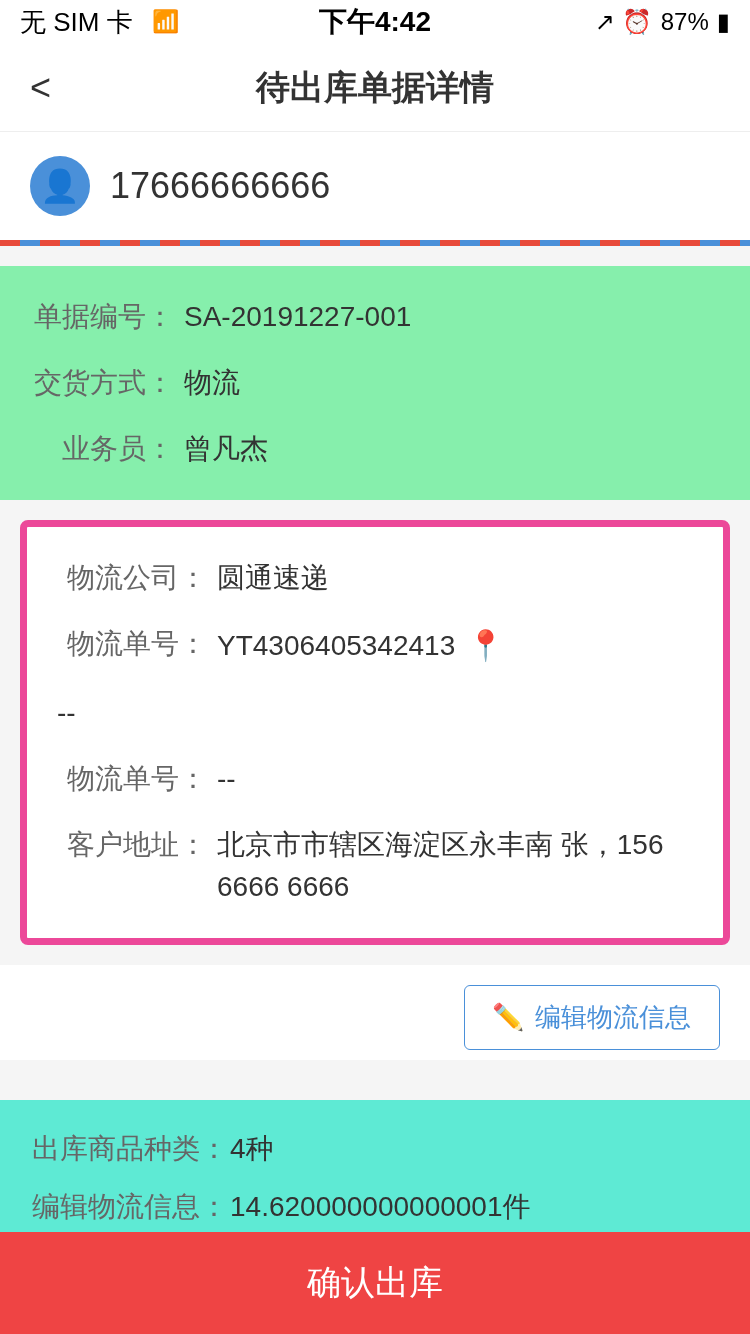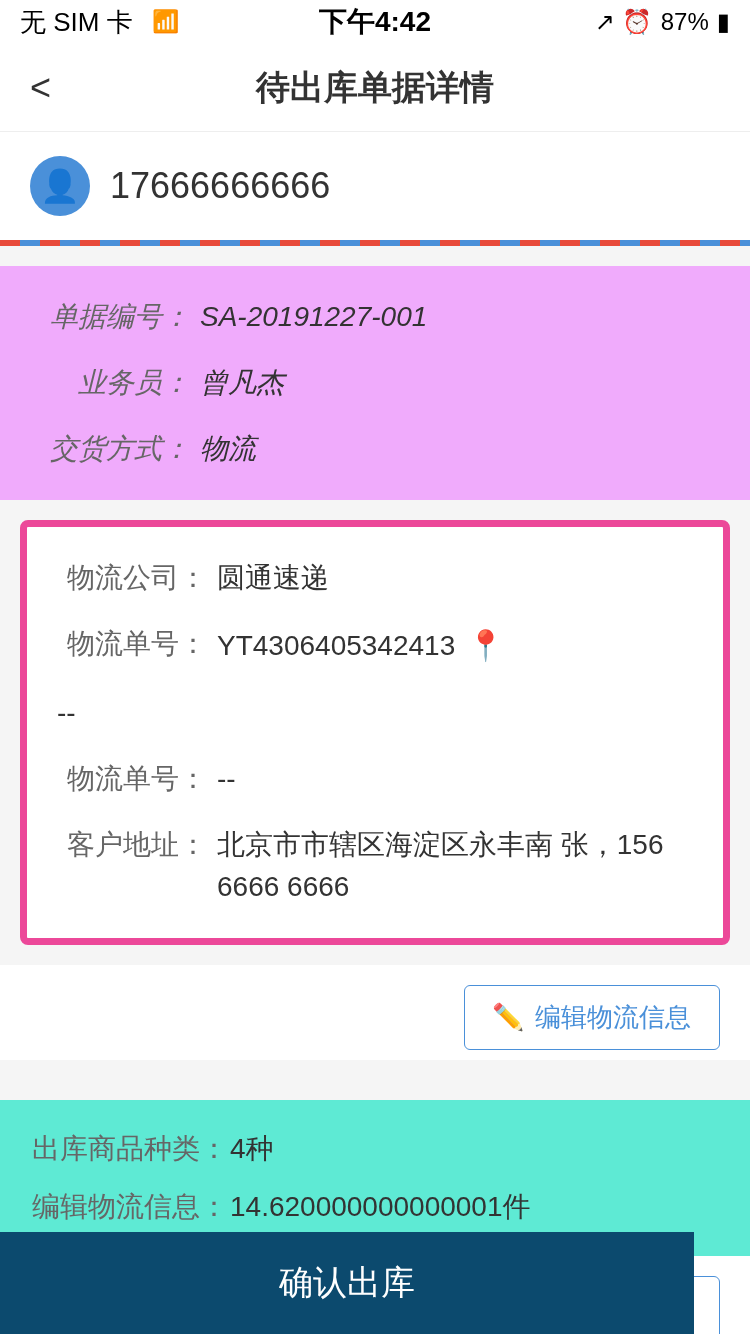--- a/index.html
+++ b/index.html
@@ -109,23 +109,22 @@
     }
 
     
     .section-sep {
       height: 20px;
       background: #f5f5f5;
     }
 
     
     .info-section {
-      background: #f0abfc;
-      padding: 30px 30px;
-      font-style: italic;
+      background: #86efac;
+      padding: 30px 14px;
     }
     .info-row {
       display: flex;
       align-items: flex-start;
       margin-bottom: 24px;
       line-height: 1.5;
     }
     .info-row:last-child {
       margin-bottom: 0;
     }
@@ -245,22 +244,22 @@
       align-items: center;
       gap: 10px;
       cursor: pointer;
     }
 
     
     .confirm-btn-container {
       position: fixed;
       bottom: 0;
       left: 0;
-      width: 694px;
-      background: #0c4a6e;
+      width: 750px;
+      background: #ef4444;
       padding: 28px 0;
       display: flex;
       justify-content: center;
       align-items: center;
       cursor: pointer;
     }
     .confirm-btn-text {
       font-size: 34px;
       color: #fff;
       font-weight: 500;
@@ -298,26 +297,26 @@
 <div class="color-divider"></div>
 
 <div class="section-sep"></div>
 
 <div class="info-section">
   <div class="info-row">
     <span class="info-label">单据编号：</span>
     <span class="info-value">SA-20191227-001</span>
   </div>
   <div class="info-row">
+    <span class="info-label">交货方式：</span>
+    <span class="info-value">物流</span>
+  </div>
+  <div class="info-row">
     <span class="info-label">业务员：</span>
     <span class="info-value">曾凡杰</span>
-  </div>
-  <div class="info-row">
-    <span class="info-label">交货方式：</span>
-    <span class="info-value">物流</span>
   </div>
 </div>
 
 <div class="logistics-card">
   <div class="logistics-row">
     <span class="logistics-label">物流公司：</span>
     <span class="logistics-value">圆通速递</span>
   </div>
   <div class="logistics-row">
     <span class="logistics-label">物流单号：</span>

